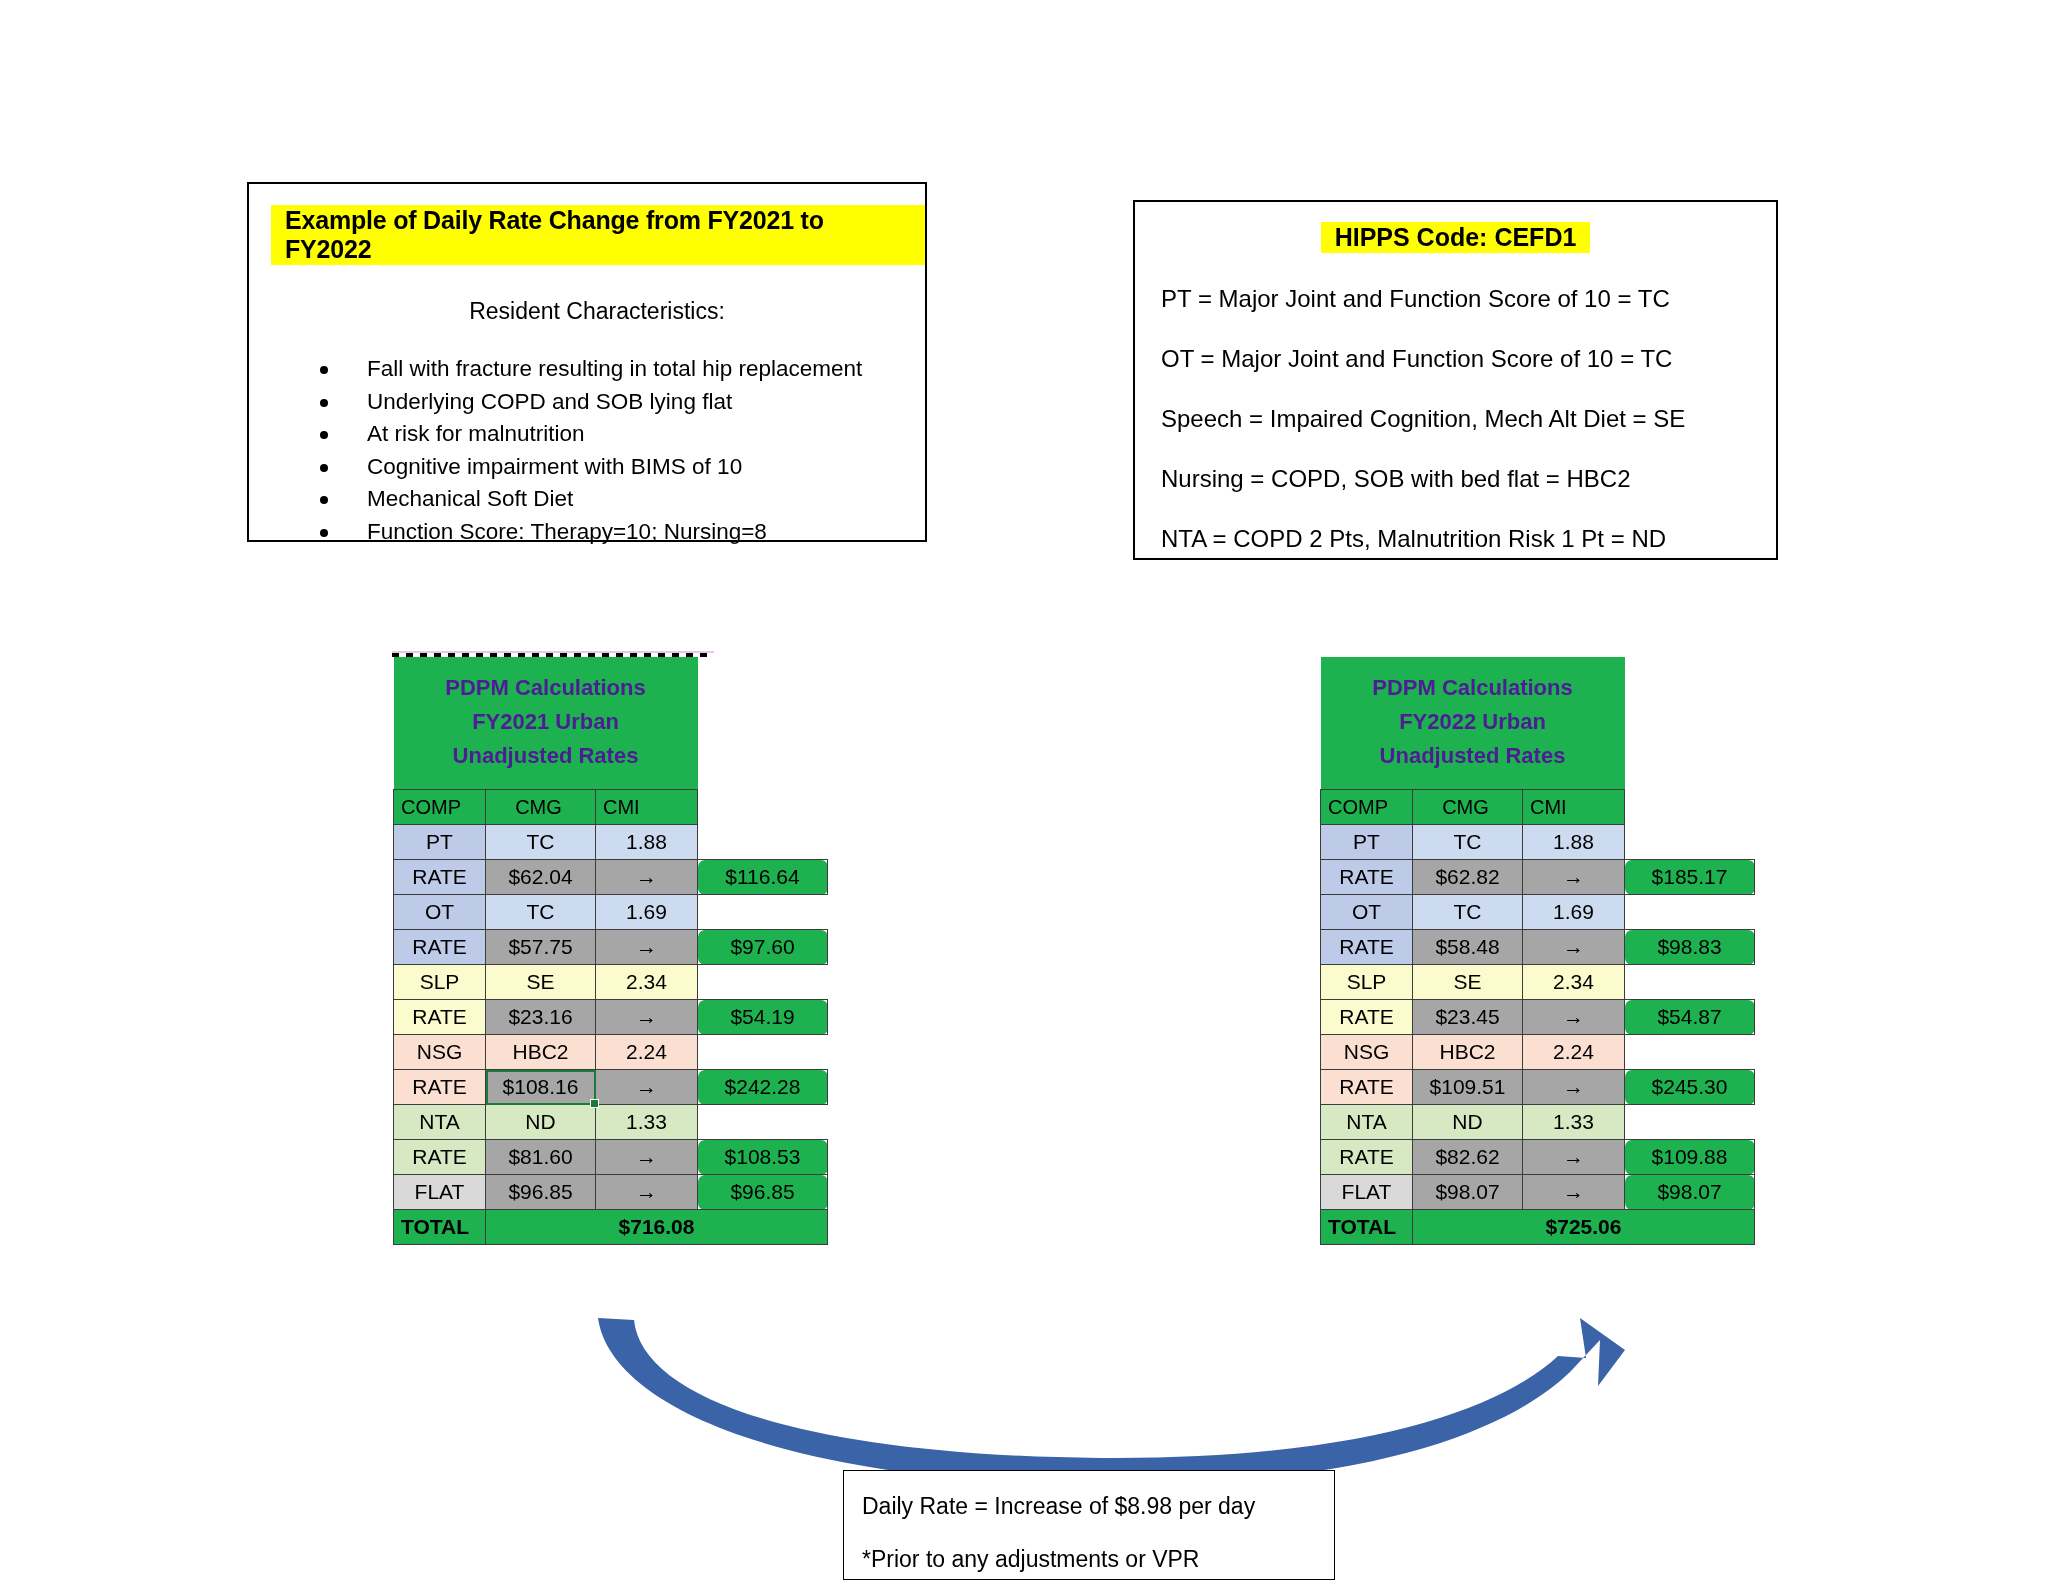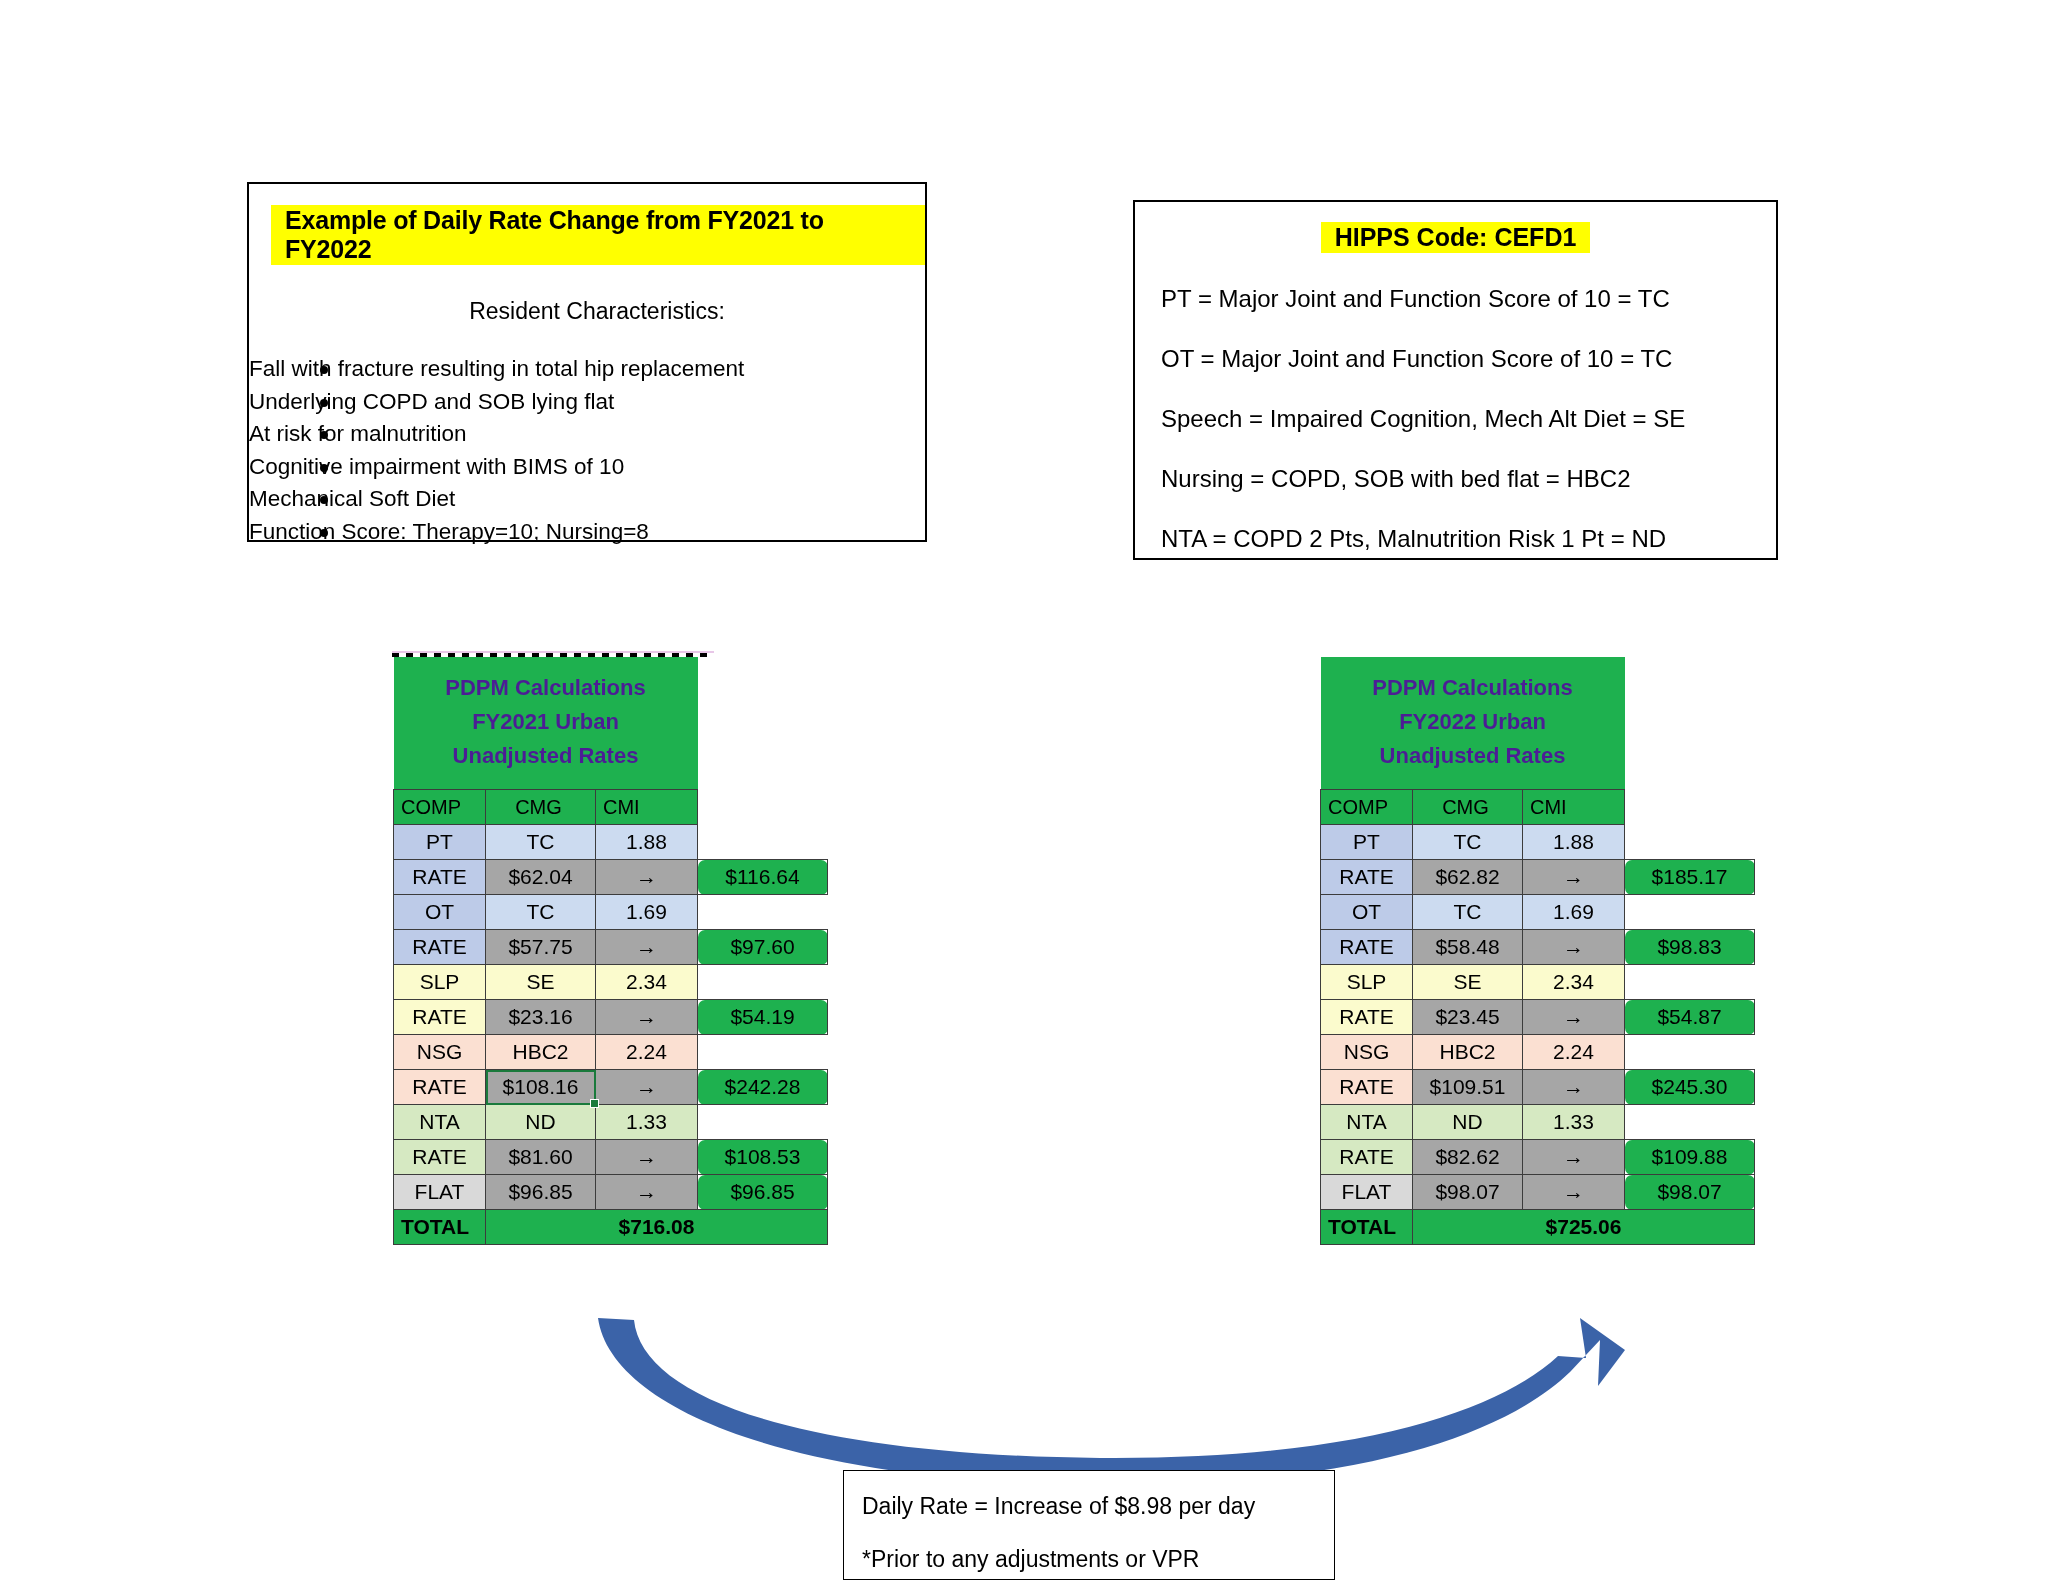--- a/index.html
+++ b/index.html
@@ -51,20 +51,21 @@
   }
   #intro-list {
     list-style: none;
     margin: 28px 0 0 0;
     padding: 0;
   }
   #intro-list li {
     position: relative;
     font-size: 22.5px;
     line-height: 32.5px;
+    padding-left: 118px;
   }
   #intro-list li::before {
     content: "";
     position: absolute;
     left: 71px;
     top: 13px;
     width: 8px;
     height: 8px;
     border-radius: 50%;
     background: #000000;

